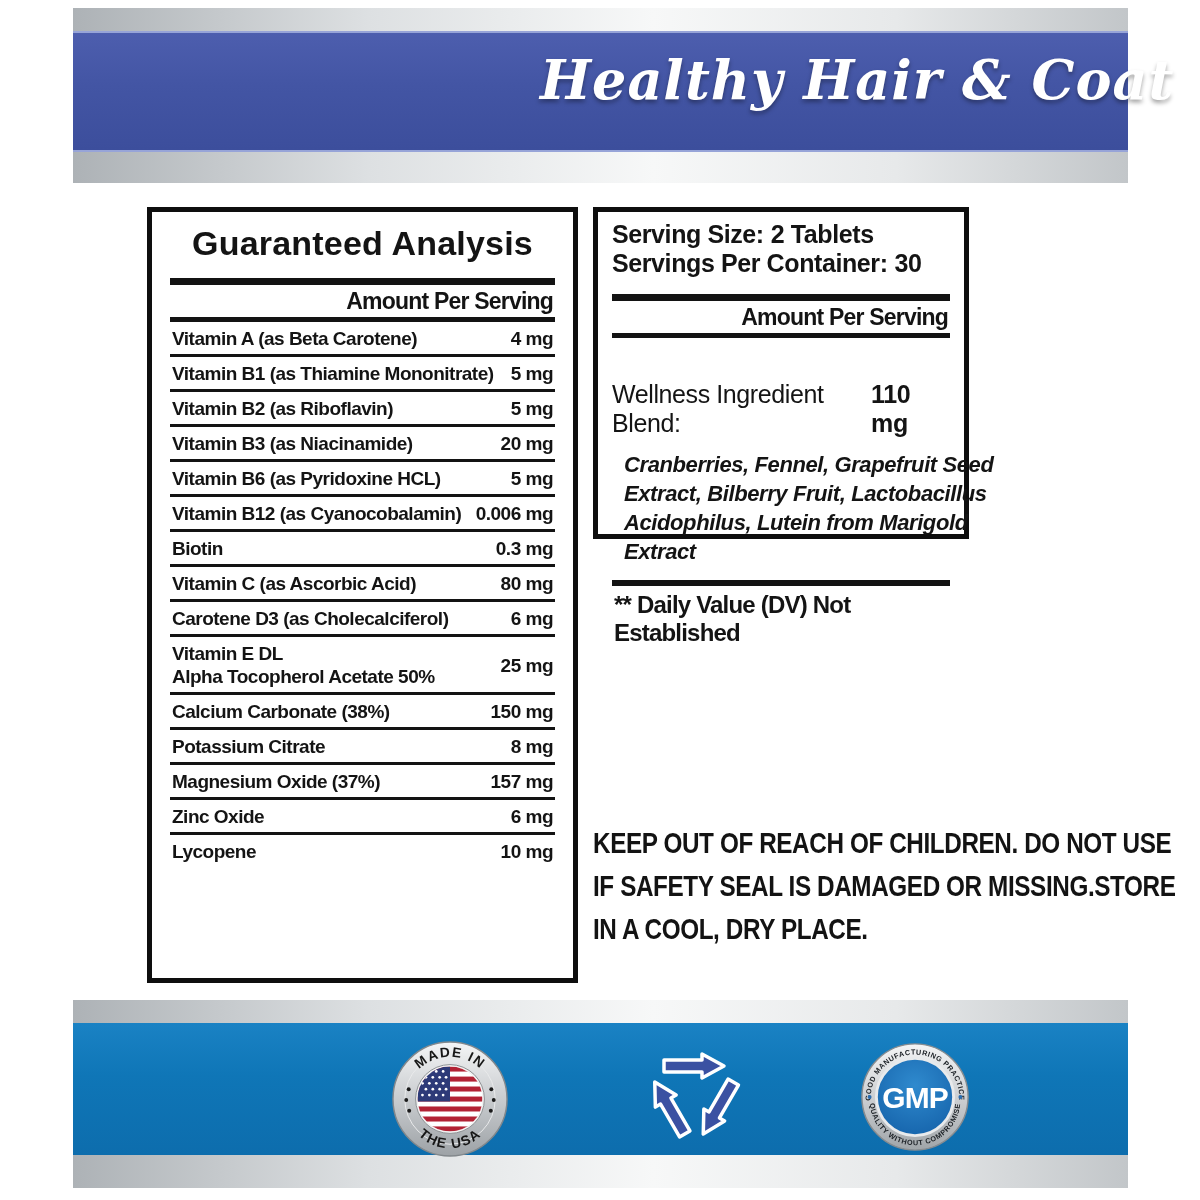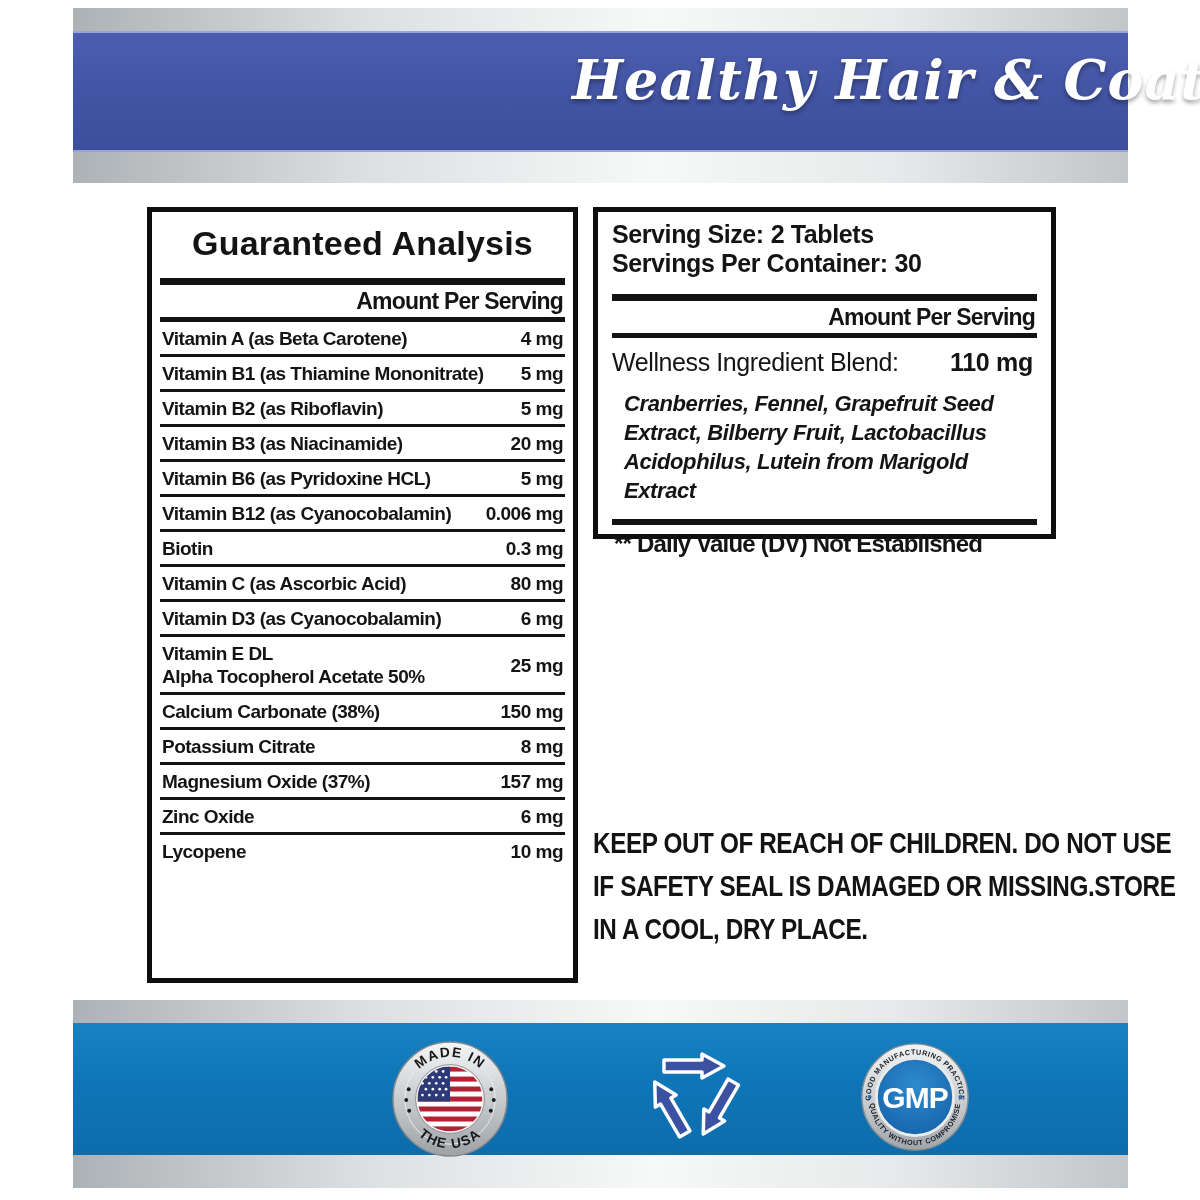--- a/index.html
+++ b/index.html
@@ -18,36 +18,36 @@
   .strip.top-b { top:152px; height:31px; }
   .strip.bot-a { top:1000px; height:23px; }
   .strip.bot-b { top:1155px; height:33px; }
 
   .band-top {
     position:absolute; left:73px; top:31px; width:1055px; height:121px;
     background:linear-gradient(180deg,#4d5eae 0%,#4355a4 45%,#3c4e9c 100%);
     border-top:2px solid #97a4d8; border-bottom:2px solid #97a4d8;
   }
   .band-title {
-    position:absolute; left:572px; top:48px; width:480px; text-align:left;
+    position:absolute; left:540px; top:48px; width:480px; text-align:left;
     font-family:"DejaVu Serif", serif; font-style:italic; font-weight:bold;
     font-size:54px; color:#ffffff; letter-spacing:1px;
     text-shadow:0 3px 4px rgba(0,0,0,0.35);
     white-space:nowrap;
   }
 
   .band-bottom {
     position:absolute; left:73px; top:1023px; width:1055px; height:132px;
     background:linear-gradient(180deg,#1a82c4 0%,#0f76b7 40%,#0d6dad 100%);
   }
 
   
   .panel { position:absolute; background:#ffffff; border:5px solid #0e0e0e; }
-  .panel-left  { left:147px; top:207px; width:431px; height:776px; padding:0 8px; }
-  .panel-right { left:593px; top:207px; width:463px; height:332px; padding:8px 14px 0; }
+  .panel-left  { left:147px; top:207px; width:431px; height:776px; padding:0 18px; }
+  .panel-right { left:593px; top:207px; width:376px; height:332px; padding:8px 14px 0; }
 
   .ga-title { margin-top:12px; text-align:center; font-size:34px; font-weight:700; letter-spacing:0.2px; }
   .bar { background:#131313; }
   .bar-7 { height:7px; }
   .bar-5 { height:5px; }
   .bar-6 { height:6px; }
   .col-header { text-align:right; font-size:23px; font-weight:700; letter-spacing:-0.8px; padding:3px 2px 3px 0; line-height:26px; }
 
   .ga-row {
     border-top:3px solid #131313; padding:5px 2px 4px;
@@ -58,21 +58,21 @@
   .ga-label { padding-right:6px; }
   .ga-val { white-space:nowrap; }
   .ga-label2 { display:block; font-weight:700; }
   .ga-sub { font-style:italic; font-size:17.5px; font-weight:700; letter-spacing:-0.4px; line-height:23px; margin-top:2px; }
 
   .sv-line { font-size:25px; font-weight:700; line-height:29px; letter-spacing:-0.4px; }
   .sv-val { font-weight:700; margin-left:7px; }
   .sp-bar1 { margin-top:16px; }
   .wellness { display:flex; justify-content:space-between; align-items:baseline; margin-top:10px; padding-right:4px; }
   .wellness-label { font-size:25px; font-weight:400; letter-spacing:-0.4px; }
-  .wellness-val { font-size:25px; font-weight:700; letter-spacing:-0.3px; }
+  .wellness-val { font-size:25px; font-weight:700; letter-spacing:-0.3px;margin-top:32px; }
   .blend-ingredients {
     margin:12px 0 0 12px; width:405px;
     font-style:italic; font-size:22px; font-weight:700; letter-spacing:-0.4px; line-height:29px;
   }
   .sp-bar2 { margin-top:14px; }
   .dv-note { font-size:24px; font-weight:700; letter-spacing:-0.8px; padding:5px 0 0 2px; }
 
   
   .inactive {
     position:absolute; left:593px; top:558px; width:494px;
@@ -151,21 +151,21 @@
           </div>
       </div>
       <div class="ga-row">
         <div class="ga-main">
             <span class="ga-label">Vitamin C (as Ascorbic Acid)</span>
             <span class="ga-val">80 mg</span>
           </div>
       </div>
       <div class="ga-row">
         <div class="ga-main">
-            <span class="ga-label">Vitamin D3 (as Cyanocobalamin)</span>
+            <span class="ga-label">Carotene D3 (as Cholecalciferol)</span>
             <span class="ga-val">6 mg</span>
           </div>
       </div>
       <div class="ga-row">
         <div class="ga-main">
           <span class="ga-label"><span>Vitamin E DL</span><span class="ga-label2">Alpha Tocopherol Acetate 50%</span></span>
           <span class="ga-val">25 mg</span>
         </div>
       </div>
       <div class="ga-row">

